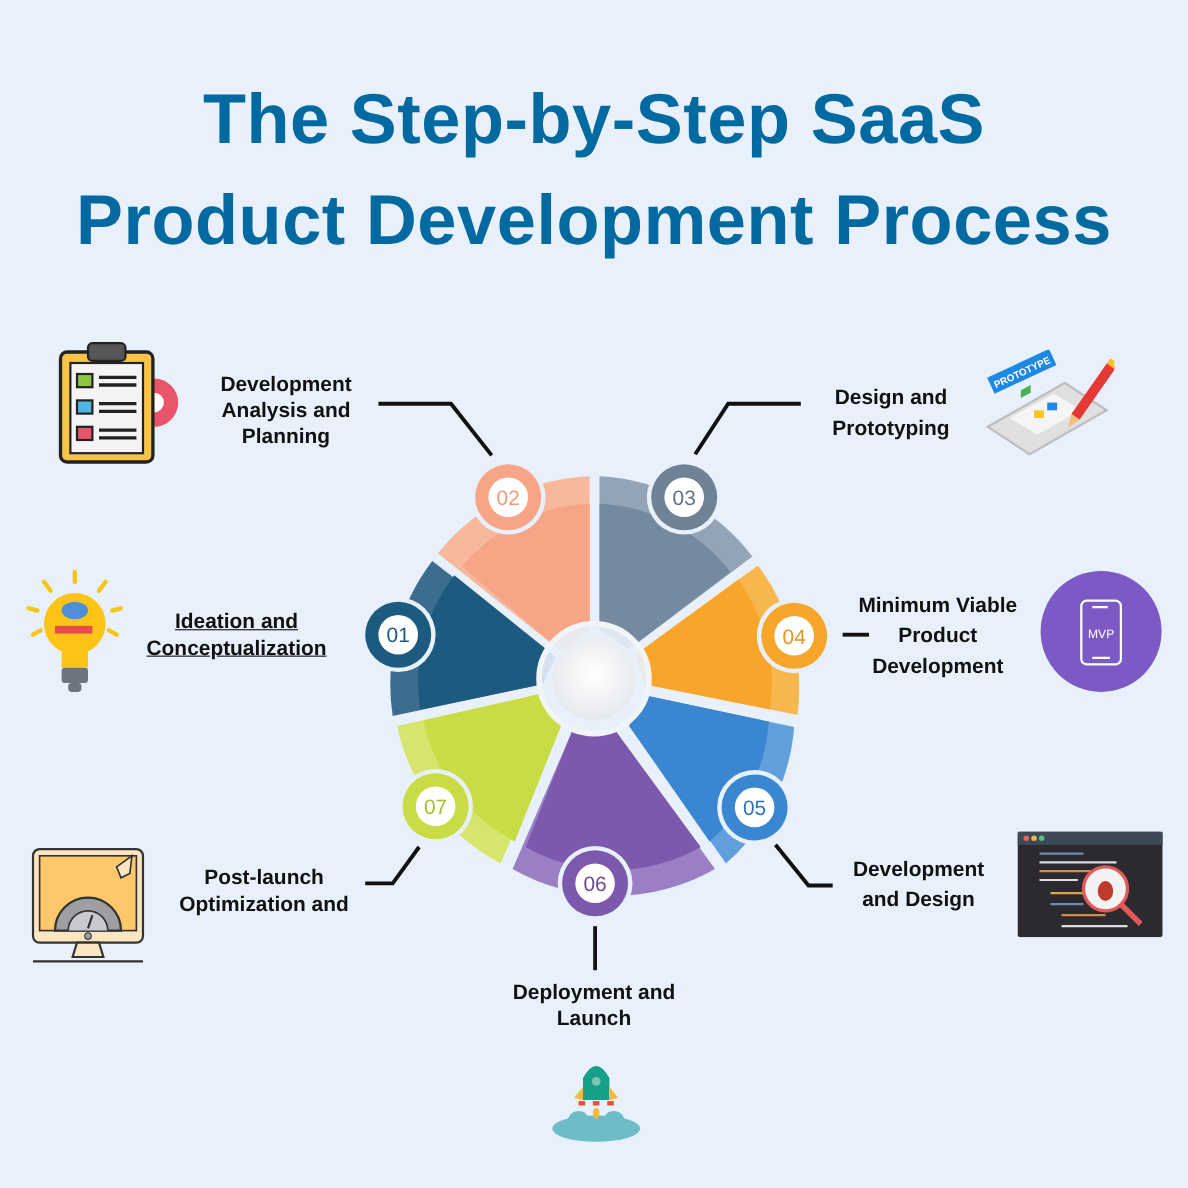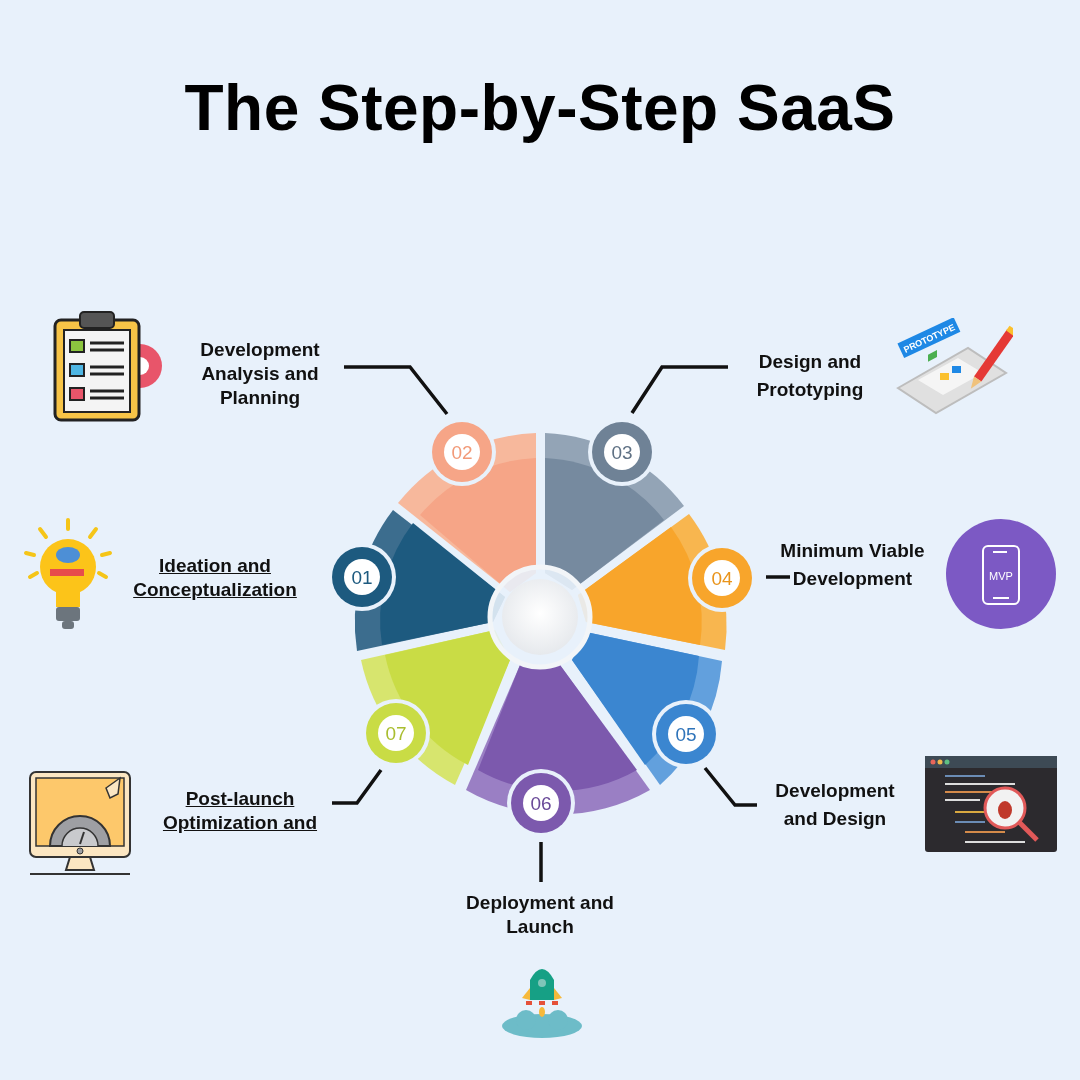--- a/index.html
+++ b/index.html
@@ -1,26 +1,27 @@
 <!DOCTYPE html>
 <html><head>
 <meta charset="utf-8">
 <style>
   html,body{margin:0;padding:0;}
   body{width:1080px;height:1080px;background:#e8f1fb;position:relative;overflow:hidden;font-family:"Liberation Sans",sans-serif;color:#111;}
-  .title{position:absolute;left:0;top:62px;width:1080px;text-align:center;font-weight:bold;font-size:64px;line-height:92px;color:#000000;letter-spacing:0.5px;}
+  .title{position:absolute;left:0;top:62px;width:1080px;text-align:center;font-weight:bold;font-size:64px;line-height:92px;color:#0369a1;letter-spacing:0.5px;}
   .label{position:absolute;font-weight:bold;font-size:19px;line-height:24px;text-align:center;color:#111;white-space:nowrap;}
   svg.wheel{position:absolute;left:0;top:0;width:1080px;height:1080px;}
   .icon{position:absolute;}
 </style>
 </head>
 <body>
 
 <div class="title">
   <div>The Step-by-Step SaaS</div>
+  <div>Product Development Process</div>
 </div>
 
 <svg class="wheel" viewBox="0 0 1080 1080">
   <defs>
     <radialGradient id="hub" cx="50%" cy="45%" r="60%">
       <stop offset="0" stop-color="#ffffff"></stop>
       <stop offset="1" stop-color="#e4e7eb"></stop>
     </radialGradient>
   </defs>
 
@@ -118,31 +119,32 @@
   <div>Development</div>
   <div>Analysis and</div>
   <div>Planning</div>
 </div>
 <div class="label" style="left:735px;top:348px;width:150px;line-height:28px;">
   <div>Design and</div>
   <div>Prototyping</div>
 </div>
 <div class="label" style="left:760px;top:537px;width:185px;line-height:28px;">
   <div>Minimum Viable</div>
+  <div>Product</div>
   <div>Development</div>
 </div>
 <div class="label" style="left:755px;top:777px;width:160px;line-height:28px;">
   <div>Development</div>
   <div>and Design</div>
 </div>
 <div class="label" style="left:440px;top:891px;width:200px;">
   <div>Deployment and</div>
   <div>Launch</div>
 </div>
-<div class="label" style="left:140px;top:787px;width:200px;text-decoration:underline;">
+<div class="label" style="left:140px;top:787px;width:200px;">
   <div>Post-launch</div>
   <div>Optimization and</div>
 </div>
 
 <svg class="icon" style="left:50px;top:308px;" width="120" height="116" viewBox="0 0 120 116">
   <circle cx="90" cy="58" r="22" fill="#e8556a"></circle>
     <circle cx="90" cy="58" r="9" fill="#fff"></circle>
   <rect x="5" y="12" width="84" height="100" rx="6" fill="#f7c447" stroke="#222" stroke-width="3"></rect>
   <rect x="14" y="22" width="66" height="82" fill="#f4f4f4" stroke="#222" stroke-width="2"></rect>
   <rect x="30" y="4" width="34" height="16" rx="4" fill="#555" stroke="#222" stroke-width="2"></rect>

